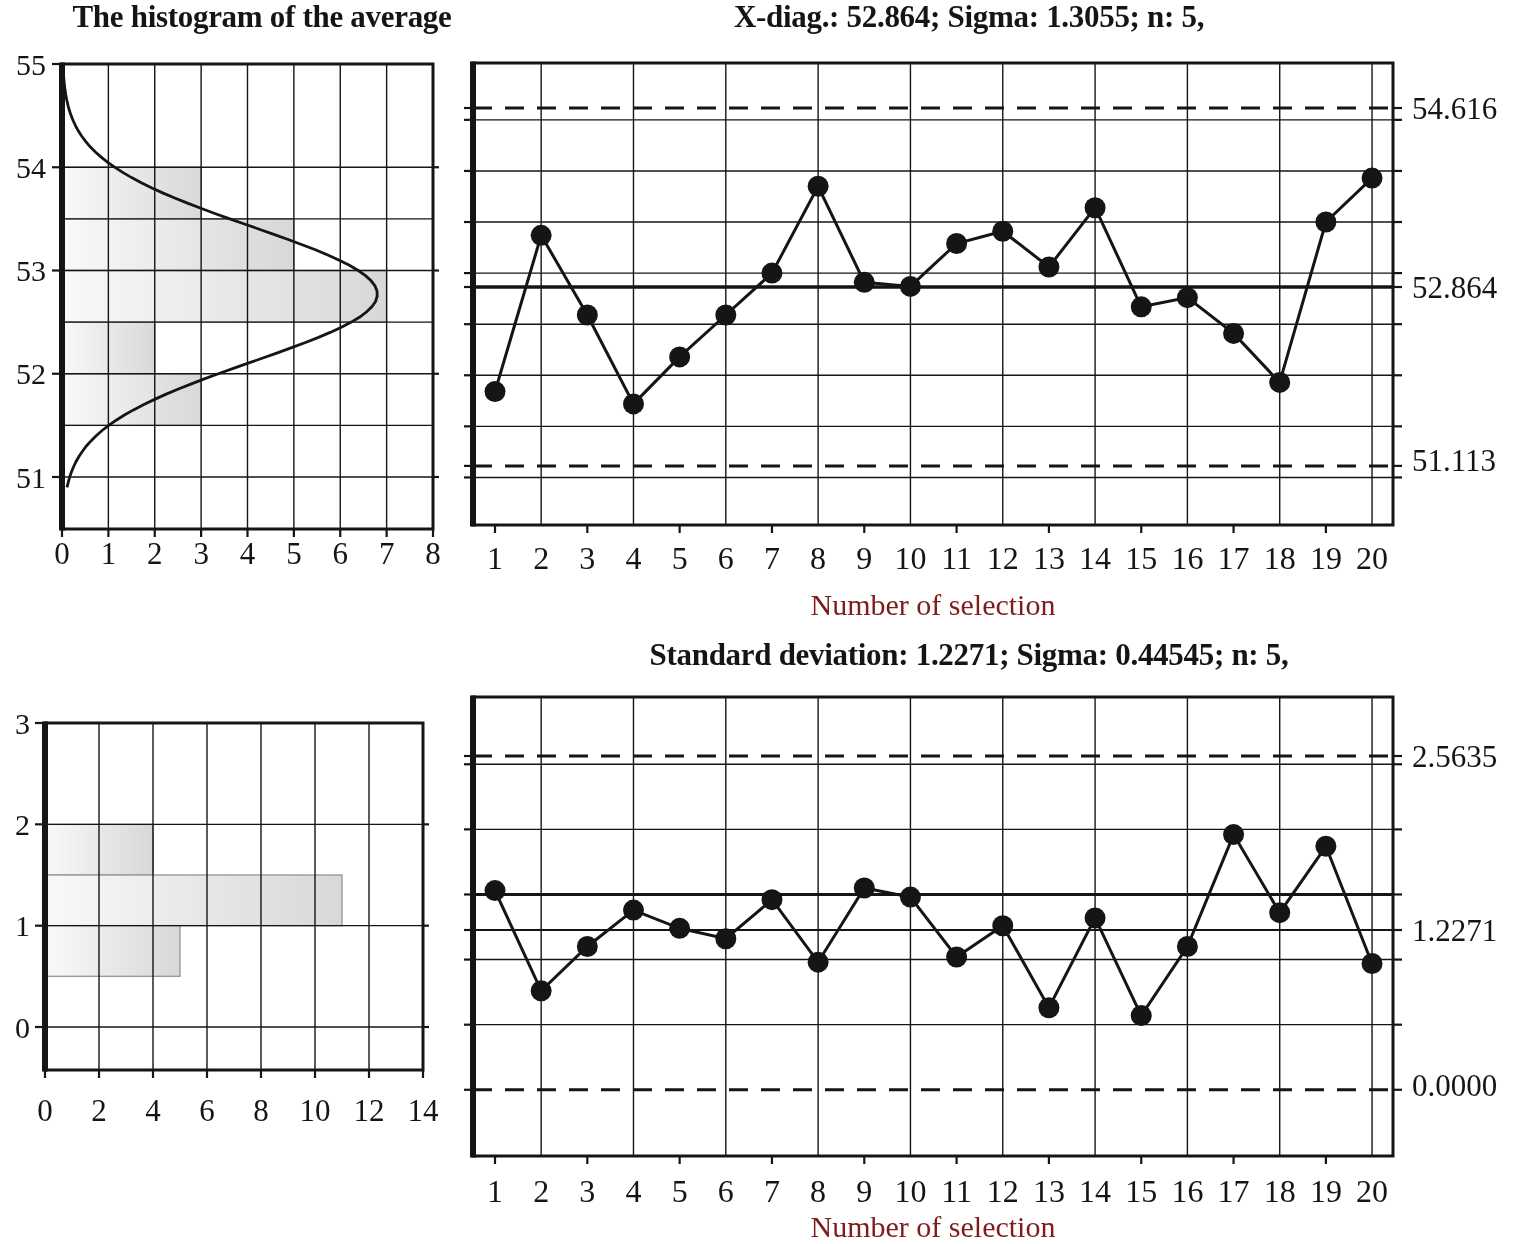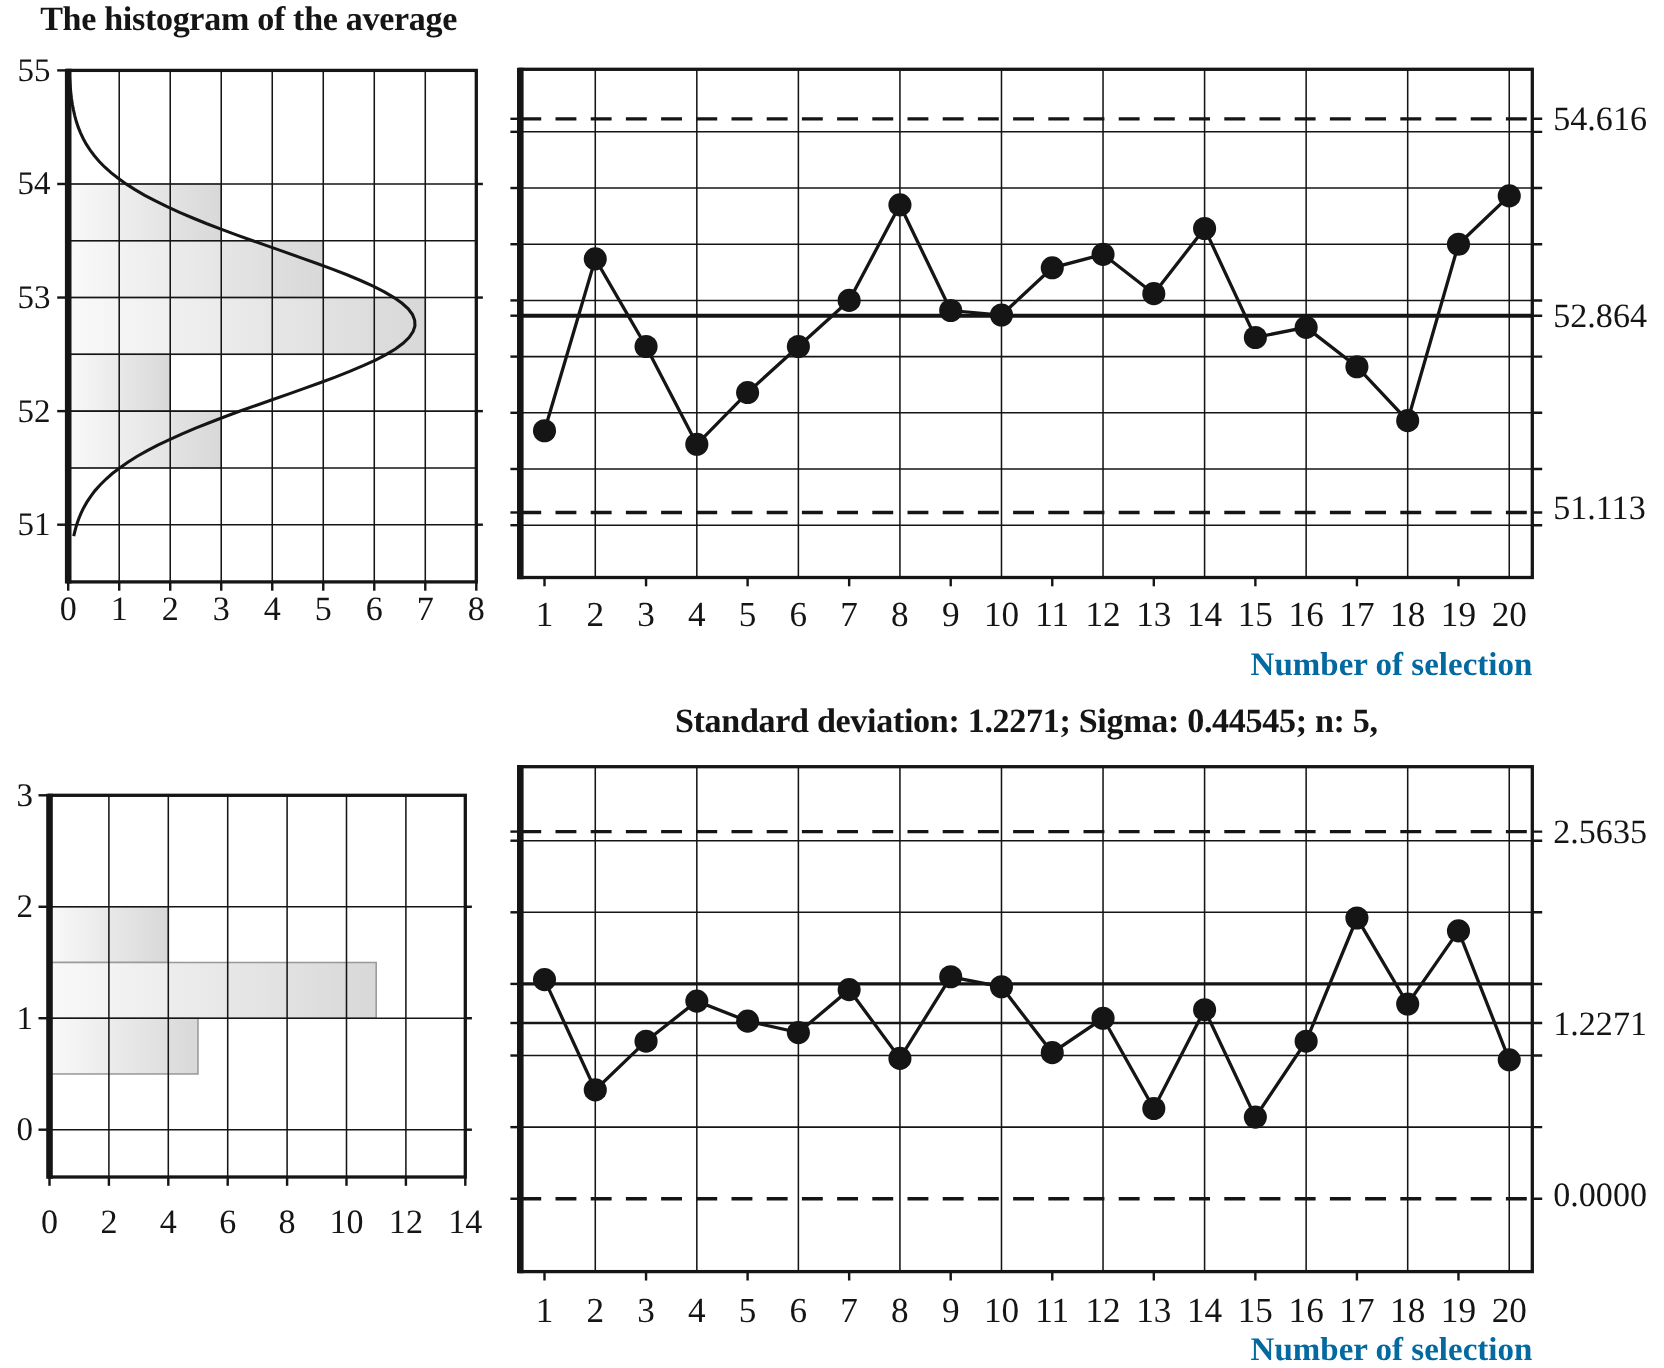--- a/index.html
+++ b/index.html
@@ -1,28 +1,28 @@
 <!DOCTYPE html>
 <html><head>
 <meta charset="utf-8">
 <style>
   html,body{margin:0;padding:0;background:#ffffff;}
   body{width:1513px;height:1244px;position:relative;overflow:hidden;
        font-family:"Liberation Serif","DejaVu Serif",serif;color:#111;}
   .fig-wrap{position:absolute;left:0;top:0;width:1513px;height:1244px;}
   svg{position:absolute;left:0;top:0;}
   .panel-title{position:absolute;text-align:center;font-weight:bold;color:#151515;
-               letter-spacing:-0.3px;line-height:1.12;}
+               letter-spacing:-0.3px;line-height:1.12;margin-left:36px;}
   .title-tl{left:0;top:5;width:452px;font-size:31px;}
   .title-tr{left:473px;top:8;width:920px;font-size:31px;}
   .title-bl{left:0;top:636px;width:452px;font-size:31px;}
   .title-bl span{display:block;}
   .title-br{left:473px;top:638px;width:920px;font-size:31px;}
-  .axis-xlabel{position:absolute;left:473px;width:920px;text-align:right;
-               font-weight:bold;font-size:30px;color:#0369a1;}
+  .axis-xlabel{position:absolute;left:473px;width:920px;text-align:center;
+               font-weight:normal;font-size:30px;color:#7f1d1d;}
   .xlabel-top{top:588px;}
   .xlabel-bottom{top:1210px;}
 </style>
 </head>
 <body>
 
 <div class="fig-wrap">
 
   <svg id="fig" width="1513" height="1244" viewBox="0 0 1513 1244" aria-hidden="true">
       <defs>
@@ -352,20 +352,21 @@
           <text x="1372.04" y="1191" font-size="32" fill="#151515" font-family="&quot;Liberation Serif&quot;,&quot;DejaVu Serif&quot;,serif" text-anchor="middle" dominant-baseline="central">20</text>
           <text x="1412" y="756" font-size="31" fill="#151515" font-family="&quot;Liberation Serif&quot;,&quot;DejaVu Serif&quot;,serif" text-anchor="start" dominant-baseline="central">2.5635</text>
           <text x="1412" y="930" font-size="31" fill="#151515" font-family="&quot;Liberation Serif&quot;,&quot;DejaVu Serif&quot;,serif" text-anchor="start" dominant-baseline="central">1.2271</text>
           <text x="1412" y="1085.7690811134391" font-size="31" fill="#151515" font-family="&quot;Liberation Serif&quot;,&quot;DejaVu Serif&quot;,serif" text-anchor="start" dominant-baseline="central">0.0000</text>
         </g>
       </g>
     </svg>
 
   <div class="panel-title title-tl">The histogram of the average</div>
 
+  <div class="panel-title title-tr">X-diag.: 52.864; Sigma: 1.3055; n: 5,</div>
 
 
   <div class="panel-title title-br">Standard deviation: 1.2271; Sigma: 0.44545; n: 5,</div>
 
   <div class="axis-xlabel xlabel-top">Number of selection</div>
 
   <div class="axis-xlabel xlabel-bottom">Number of selection</div>
 </div>
 
 </body></html>

